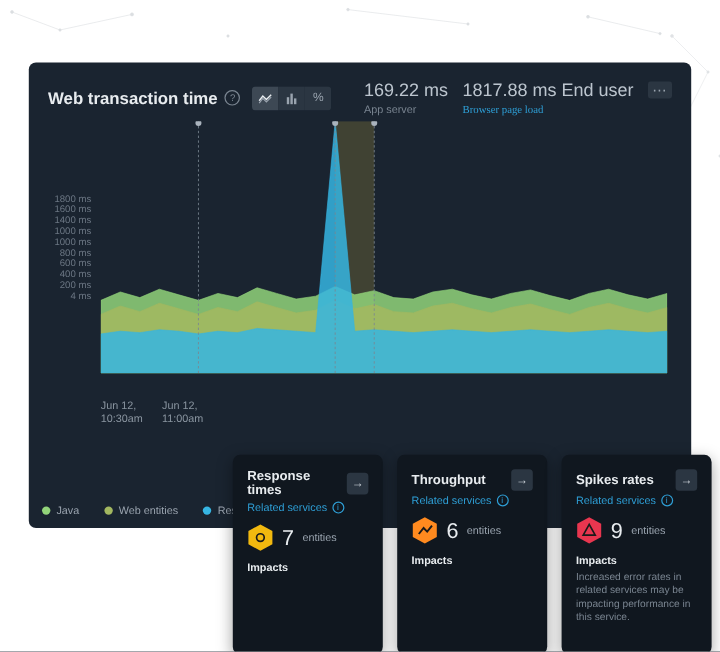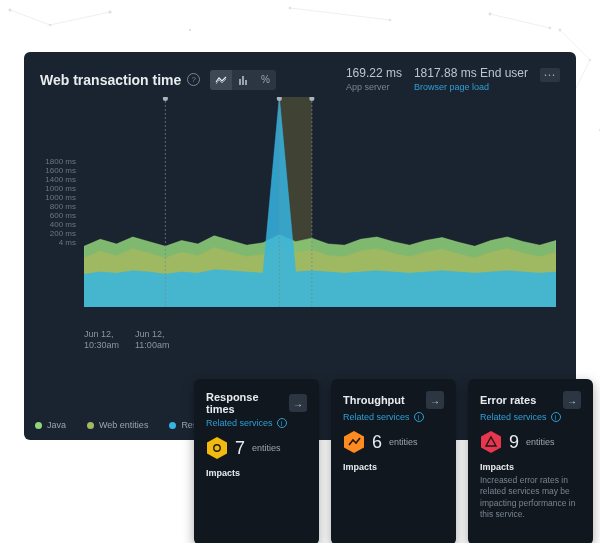--- a/index.html
+++ b/index.html
@@ -62,23 +62,23 @@
   .header-left { display: flex; align-items: center; }
   .header-right {
     display: flex;
     align-items: flex-start;
     gap: 12px;
     font-size: 10px;
     color: #7a8591;
     text-align: right;
   }
   .stat-block { text-align: left; line-height: 1.3; }
-  .stat-value { color: #bcc5ce; font-size: 12px; }
+  .stat-value { color: #bcc5ce; font-size: 15px; }
   .stat-label { color: #7a8591; font-size: 9px; }
-  .stat-label.link { color: #2e9fd6; }
+  .stat-label.link { color: #2e9fd6; font-family: Liberation Serif, serif; }
   .more-btn {
     width: 20px; height: 14px;
     display: flex; align-items: center; justify-content: center;
     color: #9aa4af; font-size: 12px; letter-spacing: 1px;
     cursor: pointer;
     border-radius: 2px;
     background: #2b3642;
     margin-top: 2px;
   }
   .chart-area {
@@ -339,21 +339,21 @@
           <path d="M6 15 L10 10 L13 13 L17 8" stroke="#1a1a1a" stroke-width="1.6" fill="none"></path>
         </svg>
       </span>
       <span class="count-num">6</span>
       <span class="count-label">entities</span>
     </div>
     <div class="impacts-label">Impacts</div>
   </div>
     <div class="card">
     <div class="card-head">
-      <span class="card-title">Error rates</span>
+      <span class="card-title">Spikes rates</span>
       <span class="arrow-btn">→</span>
     </div>
     <div class="card-sub">
       <span>Related services</span>
       <span class="info-icon">i</span>
     </div>
     <div class="count-row">
       <span class="hex">
         <svg viewBox="0 0 22 24">
           <path d="M11 1 L21 6.5 L21 17.5 L11 23 L1 17.5 L1 6.5 Z" fill="#e8364f"></path>

